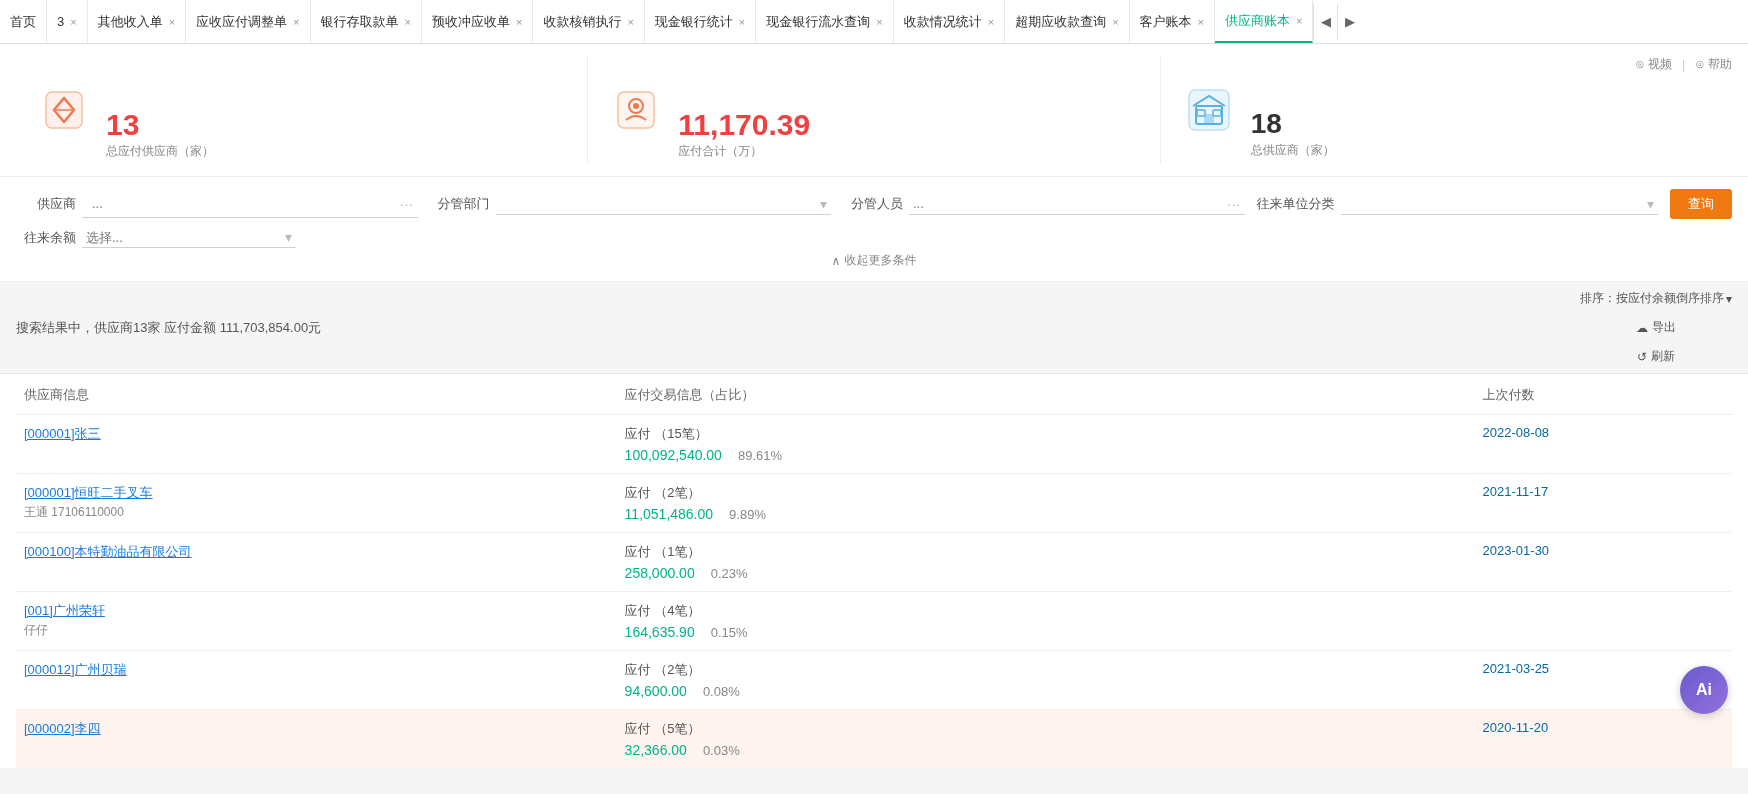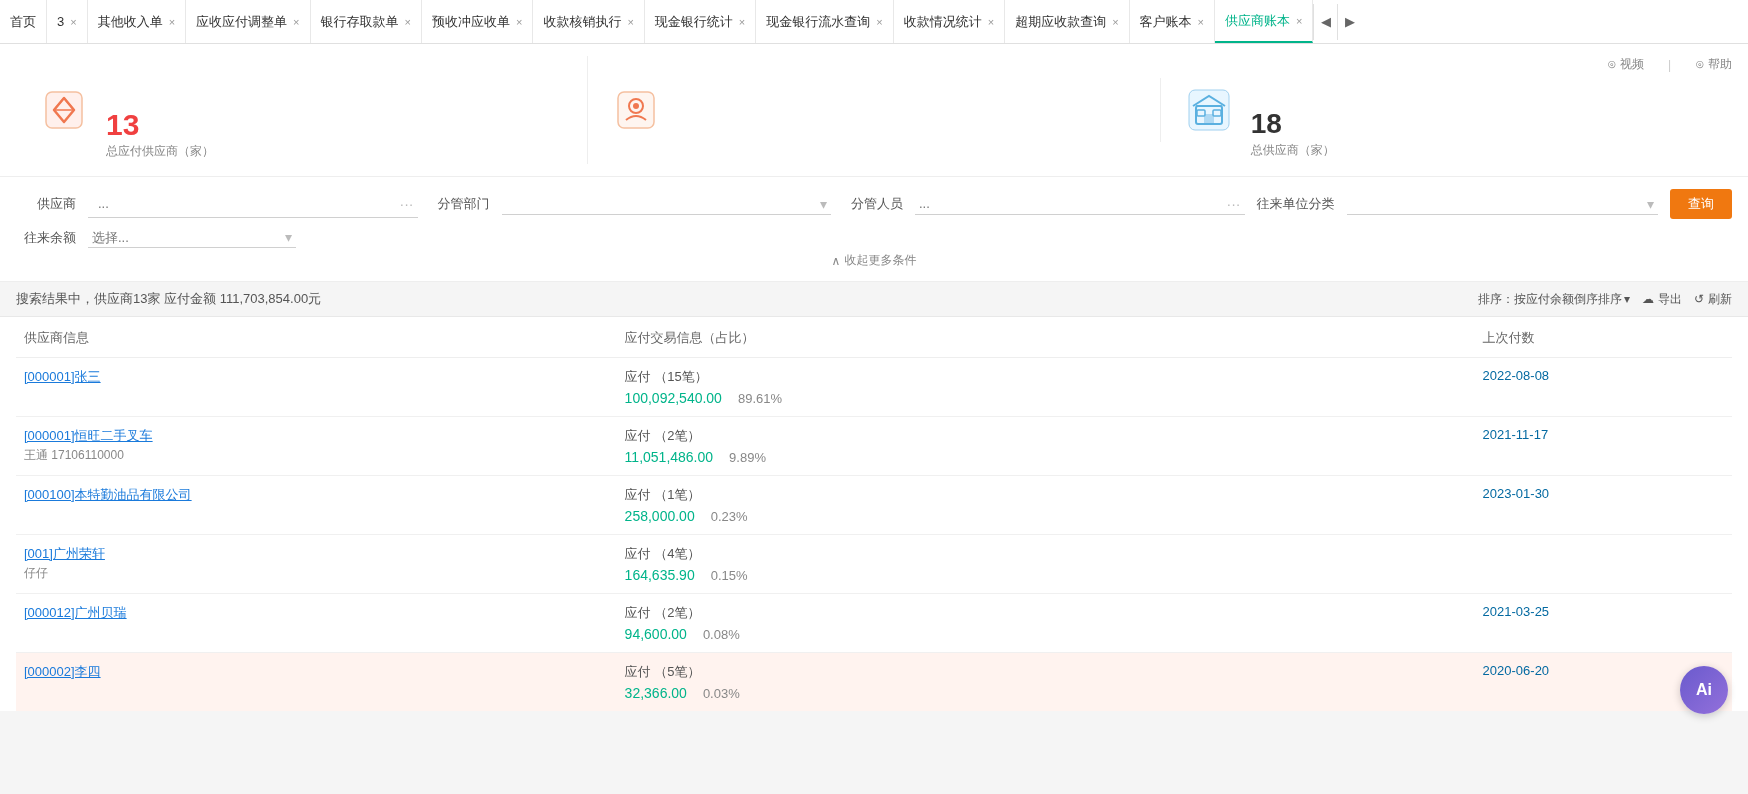--- a/index.html
+++ b/index.html
@@ -82,42 +82,42 @@
     }
     .summary-text .big-num.dark { color: #333; font-size: 28px; }
     .summary-text .sub-label { color: #888; font-size: 12px; margin-top: 2px; }
     .summary-help {
       position: absolute;
       right: 16px;
       top: 12px;
       font-size: 12px;
       color: #888;
       display: flex;
-      gap: 24px;
+      gap: 10px;
       align-items: center;
     }
     .summary-help span { cursor: pointer; }
 
     
     .filter-area {
       background: #fff;
       padding: 12px 16px 8px 16px;
       border-bottom: 1px solid #eee;
     }
     .filter-row {
       display: flex;
       align-items: center;
       gap: 12px;
       margin-bottom: 8px;
       flex-wrap: wrap;
     }
     .filter-item {
       display: flex;
       align-items: center;
-      gap: 12px;
+      gap: 6px;
       flex: 1;
       min-width: 180px;
     }
     .filter-label { color: #555; font-size: 13px; white-space: nowrap; min-width: 60px; text-align: right; }
     .filter-input {
       flex: 1;
       border: none;
       border-bottom: 1px solid #d0d0d0;
       outline: none;
       padding: 4px 6px;
@@ -170,21 +170,21 @@
       background: #f5f5f5;
       padding: 8px 16px;
       display: flex;
       align-items: center;
       justify-content: space-between;
       font-size: 13px;
       color: #555;
       border-bottom: 1px solid #e8e8e8;
     }
     .results-bar-left { display: flex; gap: 16px; }
-    .results-bar-right { display: flex; align-items: center; gap: 12px; color: #888; font-size: 12px; }
+    .results-bar-right { display: flex; align-items: center; gap: 12px; color: #888; font-size: 12px; flex-direction: column; }
     .results-bar-right .action-link { cursor: pointer; color: #555; display: flex; align-items: center; gap: 4px; }
     .sort-link { cursor: pointer; color: #555; display: flex; align-items: center; gap: 2px; }
 
     
     .table-container {
       background: #fff;
       padding: 0 16px;
       overflow: auto;
     }
     .data-table {
@@ -301,20 +301,24 @@
   </div>
 
   <div class="summary-item">
     <div class="summary-icon">
       <svg viewBox="0 0 52 52" fill="none">
         <rect x="8" y="8" width="36" height="36" rx="6" fill="#fef5f0" stroke="#f5c0a0" stroke-width="1.5"></rect>
         <circle cx="26" cy="22" r="7" fill="none" stroke="#f07850" stroke-width="2"></circle>
         <path d="M16 36 Q26 28 36 36" fill="none" stroke="#f07850" stroke-width="2"></path>
         <circle cx="26" cy="22" r="3" fill="#f07850"></circle>
       </svg>
+    </div>
+    <div class="summary-text">
+      <div class="big-num">11,170.39</div>
+      <div class="sub-label">应付合计（万）</div>
     </div>
   </div>
 
   <div class="summary-item" style="border-right:none;">
     <div class="summary-icon">
       <svg viewBox="0 0 52 52" fill="none">
         <rect x="6" y="6" width="40" height="40" rx="6" fill="#e8f6ff" stroke="#a0d0ef" stroke-width="1"></rect>
 
         <rect x="13" y="22" width="26" height="18" rx="2" fill="none" stroke="#5ab0e0" stroke-width="2"></rect>
         <path d="M10 22 L26 12 L42 22" fill="none" stroke="#5ab0e0" stroke-width="2"></path>
@@ -491,21 +495,21 @@
         </tr>
         <tr class="highlighted">
           <td style="width: 35%;"><a class="supplier-name">[000002]李四</a></td>
           <td style="width: 50%;">
             <div class="transaction-count">应付 （5笔）</div>
             <div style="display: flex; align-items: center;">
               <span class="transaction-amount">32,366.00</span>
               <span class="transaction-pct">0.03%</span>
             </div>
           </td>
-          <td style="width: 15%;"><span class="date-text">2020-06-20</span></td>
+          <td style="width: 15%;"><span class="date-text">2020-11-20</span></td>
         </tr>
       </tbody>
   </table>
 </div>
 
 <div style="position:fixed; bottom:80px; right:20px; width:48px; height:48px; background:linear-gradient(135deg,#6a5acd,#9370db); border-radius:50%; display:flex;align-items:center;justify-content:center;cursor:pointer;box-shadow:0 2px 8px rgba(0,0,0,0.2);">
   <span style="color:#fff;font-size:16px;font-weight:bold;">Ai</span>
 </div>
 
 </body></html>

